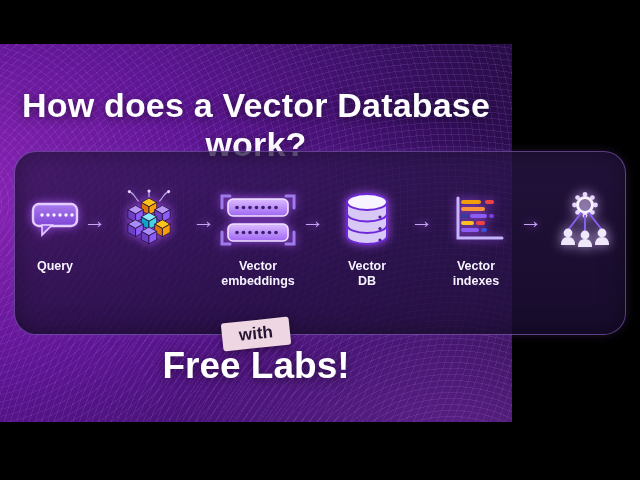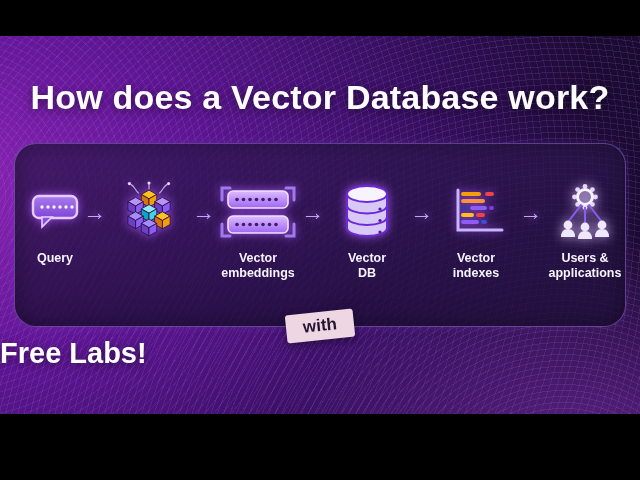--- a/index.html
+++ b/index.html
@@ -3,21 +3,21 @@
 <meta charset="utf-8">
 <style>
   * { margin:0; padding:0; box-sizing:border-box; }
   html,body { background:#000; }
   .screen {
     position:relative; width:640px; height:480px; background:#000;
     overflow:hidden; font-family:"Liberation Sans", sans-serif;
   }
   
   .content {
-    position:absolute; left:0; top:36px; width:640px; height:378px;
+    position:absolute; left:0; top:44px; width:512px; height:378px;
     background:
       repeating-radial-gradient(circle at 88% 132%, rgba(200,130,255,0.13) 0 1px, transparent 1px 6px),
       repeating-radial-gradient(circle at -8% 42%, rgba(220,140,255,0.10) 0 1px, transparent 1px 7px),
       radial-gradient(ellipse 520px 420px at 92% 118%, rgba(124,45,176,0.75) 0%, rgba(60,22,104,0.0) 60%),
       radial-gradient(ellipse 880px 680px at -6% 40%, #8a24b4 0%, #5e1694 26%, #371061 52%, #1c0b34 74%, #120722 100%);
   }
   
   .title {
     position:absolute; top:42px; left:0; width:100%;
     text-align:center; color:#fdfcff; font-size:34px; font-weight:800;
@@ -51,21 +51,21 @@
   
   .badge {
     position:absolute; top:276px; left:50%;
     transform:translateX(-50%) rotate(-6deg);
     padding:4px 17px; border-radius:3px;
     font-size:17px; font-weight:700;
     box-shadow:0 3px 8px rgba(0,0,0,0.4);
   }
   .subtitle {
     position:absolute; top:301px; left:0; width:100%;
-    text-align:left; color:#ffffff; font-size:29px; font-weight:800;
+    text-align:center; color:#ffffff; font-size:37px; font-weight:800;
     text-shadow:0 2px 10px rgba(0,0,0,0.5);
   }
   .bar { position:absolute; left:0; width:640px; background:#000; }
   .bar-top { top:0; height:40px; }
   .bar-bottom { top:418px; height:62px; }
 </style>
 </head>
 <body>
 
 <div class="screen">
@@ -257,24 +257,20 @@
     <g fill="#efe8fb">
       <circle cx="13" cy="42" r="4.4"></circle>
                   <path d="M6 54 q0 -8 7 -8 q7 0 7 8 Z"></path>
       <circle cx="30" cy="44" r="4.4"></circle>
                   <path d="M23 56 q0 -8 7 -8 q7 0 7 8 Z"></path>
       <circle cx="47" cy="42" r="4.4"></circle>
                   <path d="M40 54 q0 -8 7 -8 q7 0 7 8 Z"></path>
     </g>
   </svg>
 </div>
-            <div class="step-label">
-              <div>Users &amp;</div>
-              <div>applications</div>
-            </div>
           </div>
         </div>
     </div>
 
     <span class="badge" style="background: rgb(238, 214, 227); color: rgb(36, 21, 51);">with</span>
     <div class="subtitle">Free Labs!</div>
   </div>
 </div>
 
 </body></html>

